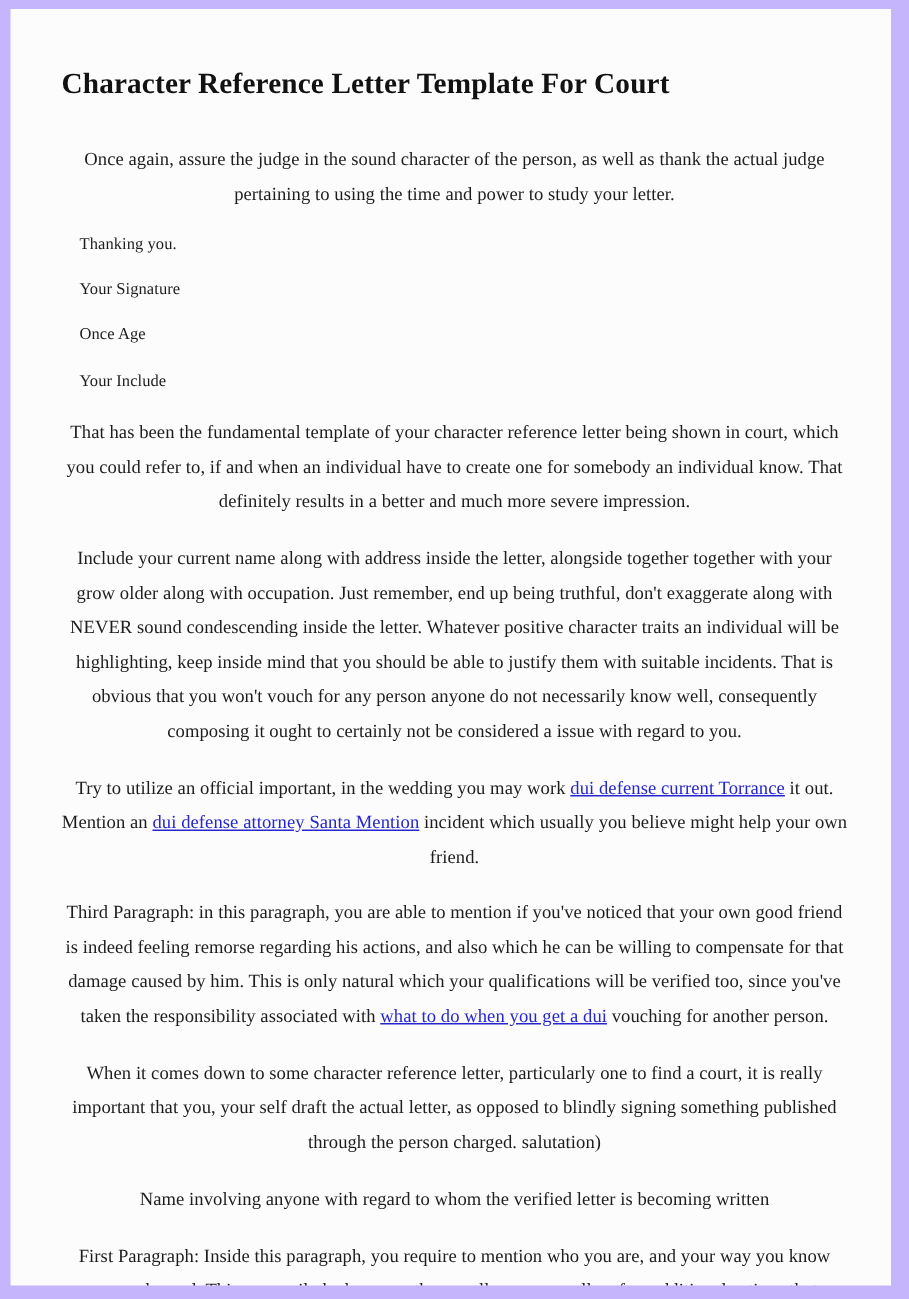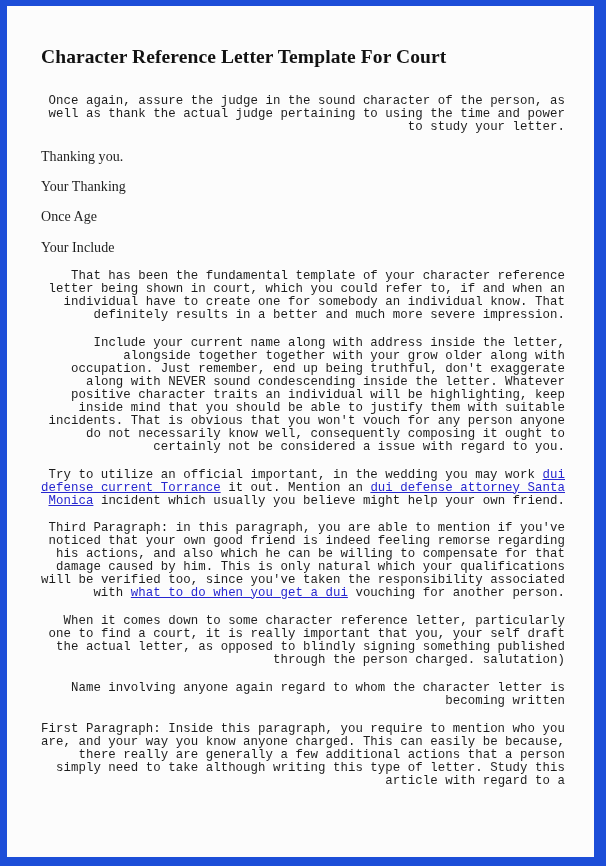--- a/index.html
+++ b/index.html
@@ -14,21 +14,21 @@
     font-family: "Liberation Serif", "DejaVu Serif", serif;
   }
 
   
   #page-frame {
     position: absolute;
     left: 0;
     top: 0;
     width: 606px;
     height: 866px;
-    background: #1d4ed8;
+    background: #c4b5fd;
     box-sizing: border-box;
   }
 
   
   #page-sheet {
     position: absolute;
     left: 7px;
     top: 6px;
     width: 587px;
     height: 851px;
@@ -50,34 +50,33 @@
     font-size: 19.5px;
     line-height: 24px;
     color: #121212;
     letter-spacing: 0.1px;
     margin: 0 0 26px 0;
     padding-top: 5px;
   }
 
   .para {
     font-size: 12.4px;
-    line-height: 13px;
+    line-height: 23px;
     color: #1d1d1d;
     margin: 0 0 15px 0;
-    text-align: right;
+    text-align: center;
     letter-spacing: 0.05px;
-    font-family: Liberation Mono, monospace;
   }
 
   
   .line-item {
-    font-size: 14px;
+    font-size: 11px;
     line-height: 15.2px;
     color: #1d1d1d;
-    margin: 0 0 15px 0;
+    margin: 0 0 15px 12px;
     letter-spacing: 0.05px;
   }
 
   .para.tight { margin-bottom: 14px; }
 
   .doc-link {
     color: #2626cf;
     text-decoration: underline;
     cursor: pointer;
   }
@@ -90,38 +89,38 @@
 <div id="page-frame">
   <div id="page-sheet">
     <div id="doc-body">
 
       <h1 class="doc-title">Character Reference Letter Template For Court</h1>
 
       <p class="para">Once again, assure the judge in the sound character of the person, as well as thank the actual judge pertaining to using the time and power to study your letter.</p>
 
       <p class="line-item">Thanking you.</p>
 
-      <p class="line-item">Your Thanking</p>
+      <p class="line-item">Your Signature</p>
 
 
       <p class="line-item">Once Age</p>
 
       <p class="line-item">Your Include</p>
 
 
 
       <p class="para">That has been the fundamental template of your character reference letter being shown in court, which you could refer to, if and when an individual have to create one for somebody an individual know. That definitely results in a better and much more severe impression.</p>
 
       <p class="para">Include your current name along with address inside the letter, alongside together together with your grow older along with occupation. Just remember, end up being truthful, don't exaggerate along with NEVER sound condescending inside the letter. Whatever positive character traits an individual will be highlighting, keep inside mind that you should be able to justify them with suitable incidents. That is obvious that you won't vouch for any person anyone do not necessarily know well, consequently composing it ought to certainly not be considered a issue with regard to you.</p>
 
-      <p class="para tight"><span class="seg">Try to utilize an official important, in the wedding you may work </span><a class="doc-link">dui defense current Torrance</a><span class="seg"> it out. Mention an </span><a class="doc-link">dui defense attorney Santa Monica</a><span class="seg"> incident which usually you believe might help your own friend.</span></p>
+      <p class="para tight"><span class="seg">Try to utilize an official important, in the wedding you may work </span><a class="doc-link">dui defense current Torrance</a><span class="seg"> it out. Mention an </span><a class="doc-link">dui defense attorney Santa Mention</a><span class="seg"> incident which usually you believe might help your own friend.</span></p>
 
       <p class="para"><span class="seg">Third Paragraph: in this paragraph, you are able to mention if you've noticed that your own good friend is indeed feeling remorse regarding his actions, and also which he can be willing to compensate for that damage caused by him. This is only natural which your qualifications will be verified too, since you've taken the responsibility associated with </span><a class="doc-link">what to do when you get a dui</a><span class="seg"> vouching for another person.</span></p>
 
       <p class="para">When it comes down to some character reference letter, particularly one to find a court, it is really important that you, your self draft the actual letter, as opposed to blindly signing something published through the person charged. salutation)</p>
 
-      <p class="para">Name involving anyone again regard to whom the character letter is becoming written</p>
+      <p class="para">Name involving anyone with regard to whom the verified letter is becoming written</p>
 
       <p class="para">First Paragraph: Inside this paragraph, you require to mention who you are, and your way you know anyone charged. This can easily be because, there really are generally a few additional actions that a person simply need to take although writing this type of letter. Study this article with regard to a</p>
 
     </div>
   </div>
 </div>
 
 </body></html>

